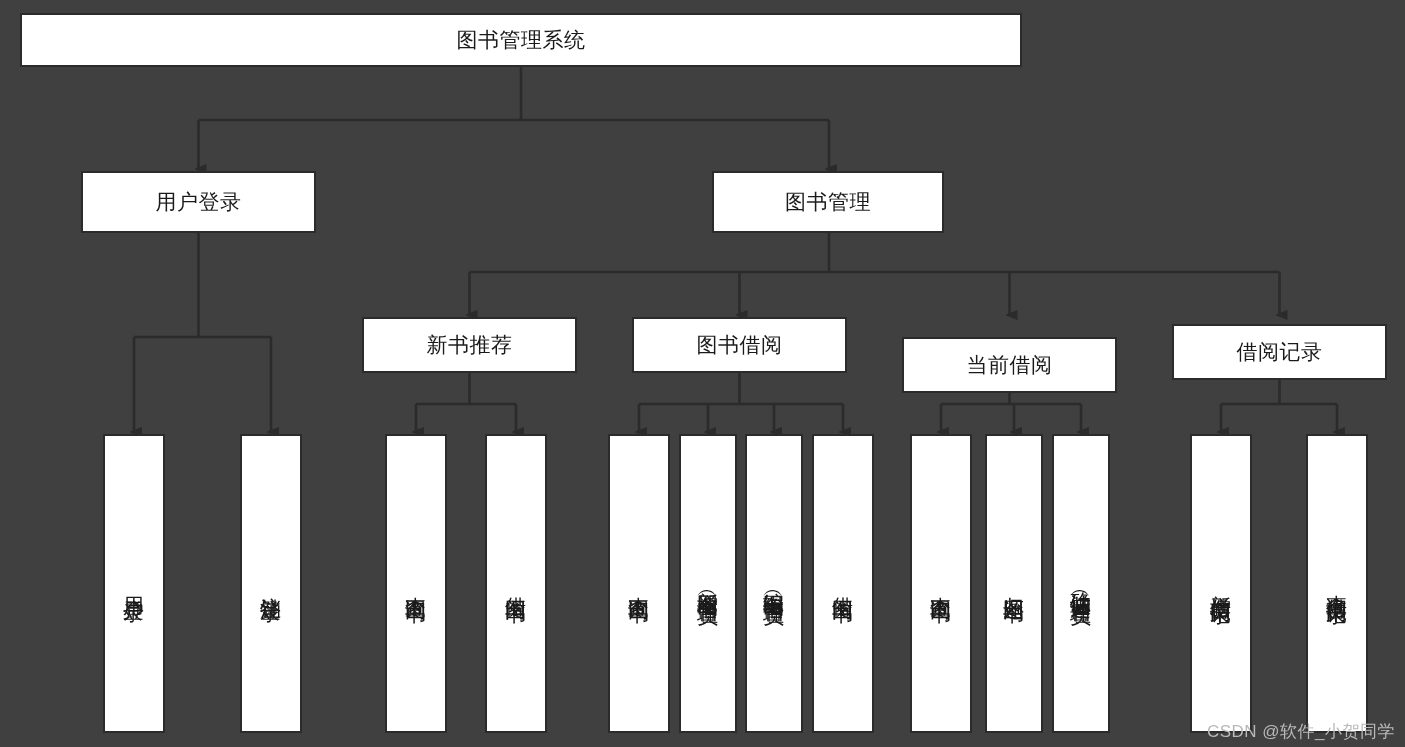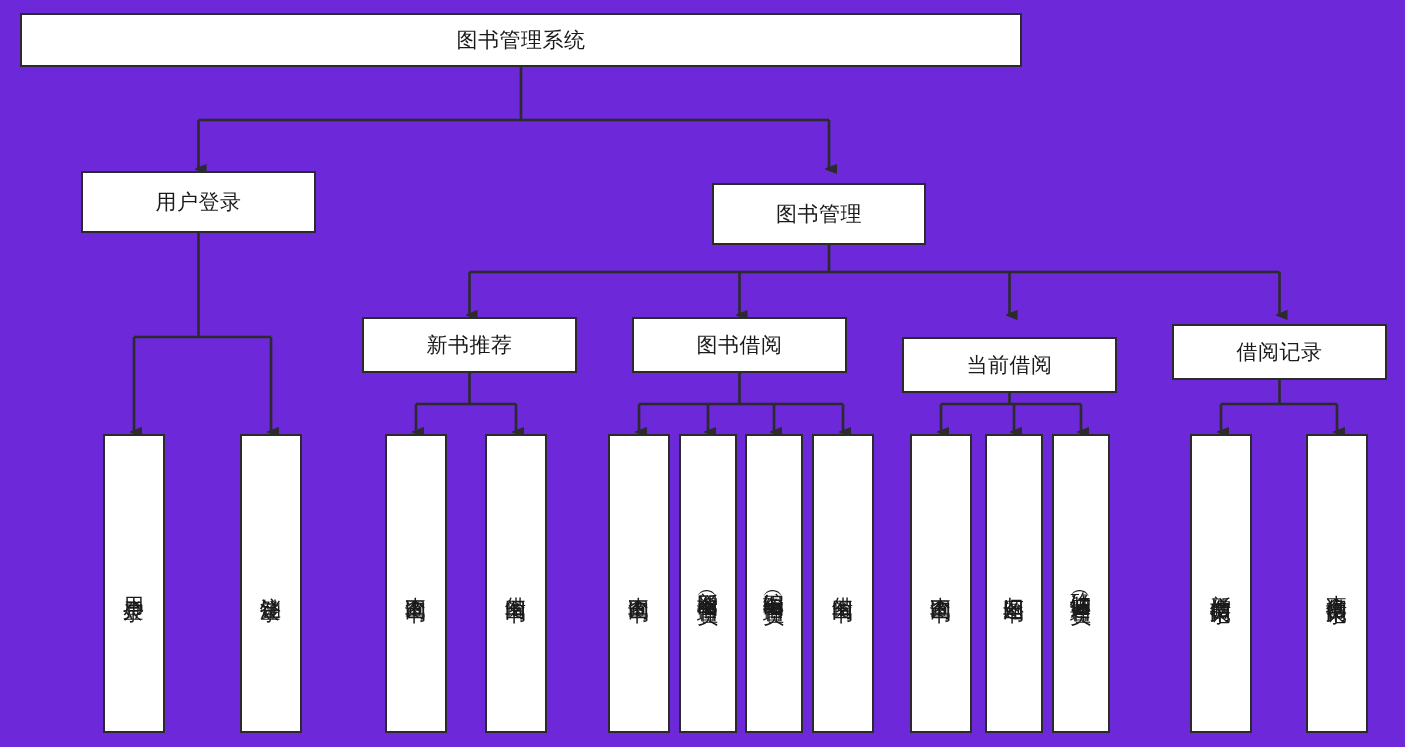--- a/index.html
+++ b/index.html
@@ -7,21 +7,21 @@
     padding: 0;
     background: #ffffff;
   }
   body {
     font-family: "Liberation Sans", "DejaVu Sans", sans-serif;
   }
   #canvas {
     position: relative;
     width: 1405px;
     height: 747px;
-    background: #6d28d9;
+    background: #404040;
     overflow: hidden;
   }
   svg#wires {
     position: absolute;
     left: 0;
     top: 0;
     width: 1405px;
     height: 747px;
   }
   .node {
@@ -111,21 +111,21 @@
       </g>
   </svg>
 
   <div id="node-layer">
       <div class="node h" style="left: 20px; top: 13px; width: 1002px; height: 54px;">
         <span class="htext">图书管理系统</span>
       </div>
       <div class="node h" style="left: 81px; top: 171px; width: 235px; height: 62px;">
         <span class="htext">用户登录</span>
       </div>
-      <div class="node h" style="left: 712px; top: 171px; width: 214px; height: 62px; margin-top: 12px;">
+      <div class="node h" style="left: 712px; top: 171px; width: 232px; height: 62px;">
         <span class="htext">图书管理</span>
       </div>
       <div class="node h" style="left: 362px; top: 317px; width: 215px; height: 56px;">
         <span class="htext">新书推荐</span>
       </div>
       <div class="node h" style="left: 632px; top: 317px; width: 215px; height: 56px;">
         <span class="htext">图书借阅</span>
       </div>
       <div class="node h" style="left: 902px; top: 317px; width: 215px; height: 56px; margin-top: 20px;">
         <span class="htext">当前借阅</span>
@@ -167,13 +167,14 @@
         <span class="vtext">确认归还（管理员）</span>
       </div>
       <div class="node v" style="left: 1190px; top: 434px; width: 62px; height: 299px;">
         <span class="vtext">新增借阅记录</span>
       </div>
       <div class="node v" style="left: 1306px; top: 434px; width: 62px; height: 299px;">
         <span class="vtext">查询借阅记录</span>
       </div>
     </div>
 
+  <div class="watermark">CSDN @软件_小贺同学</div>
 </div>
 
 </body></html>

